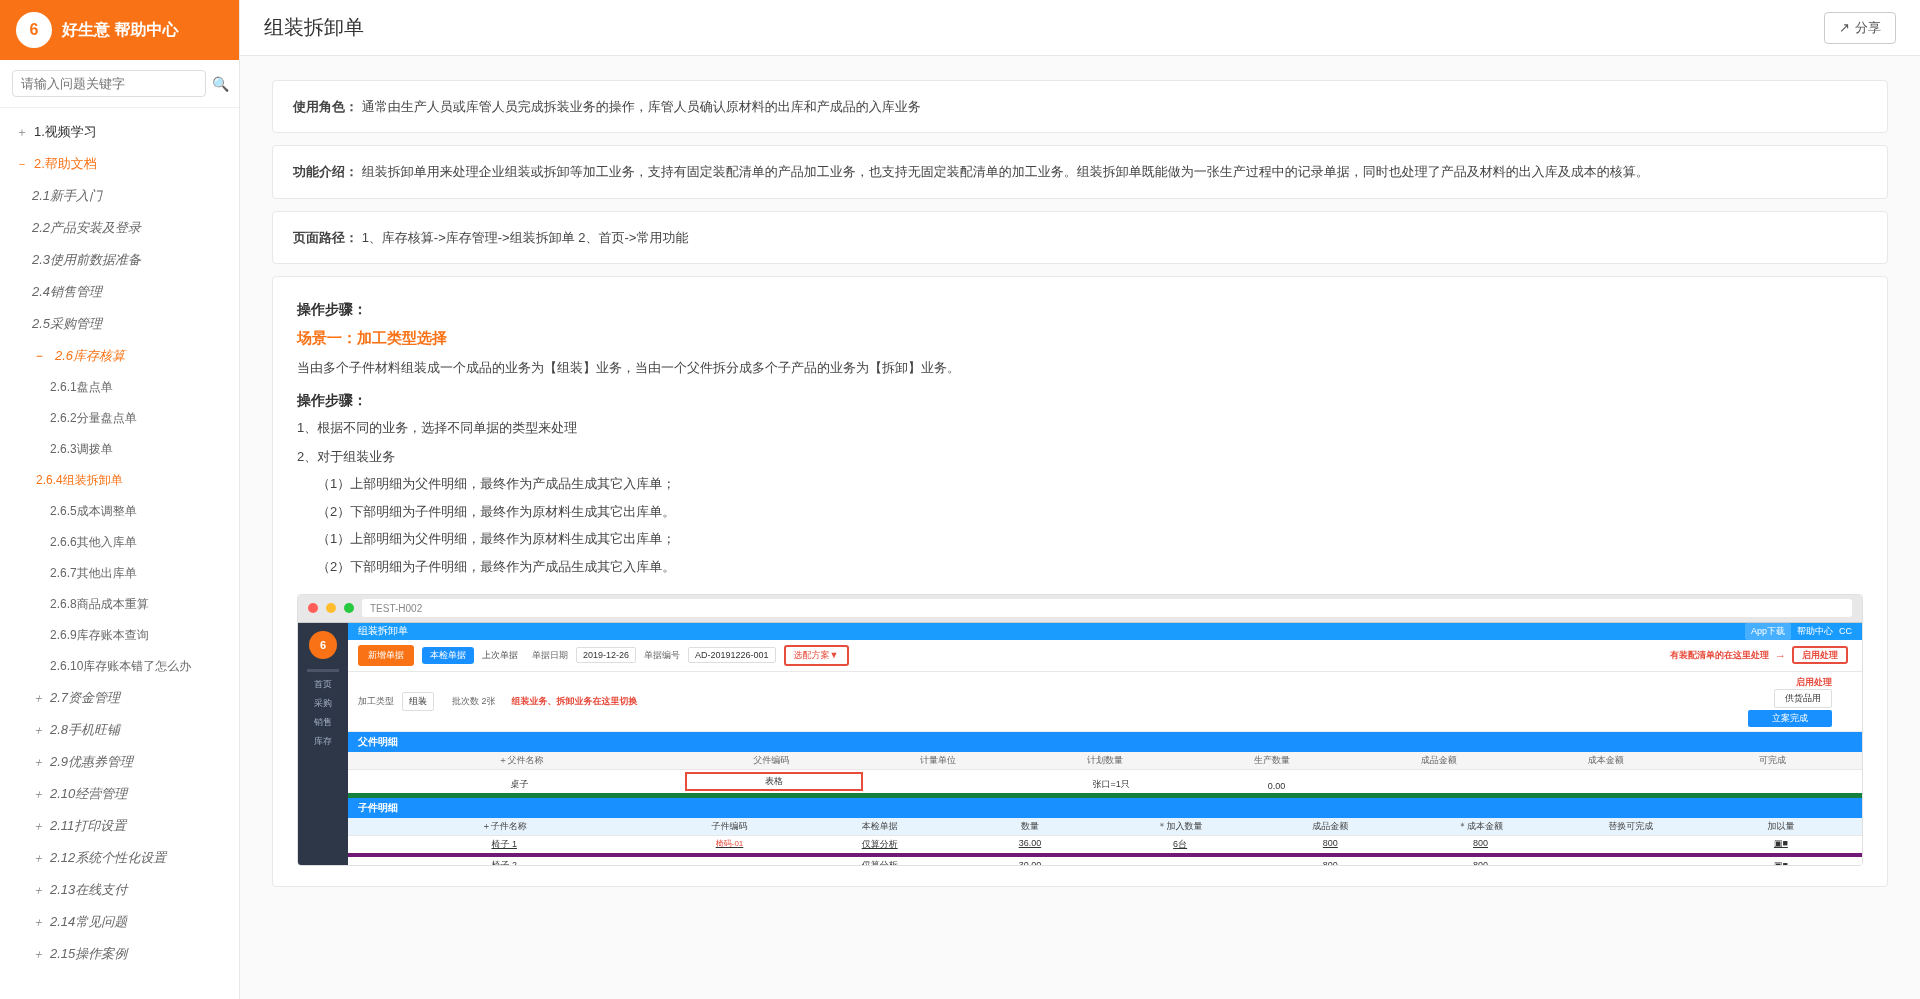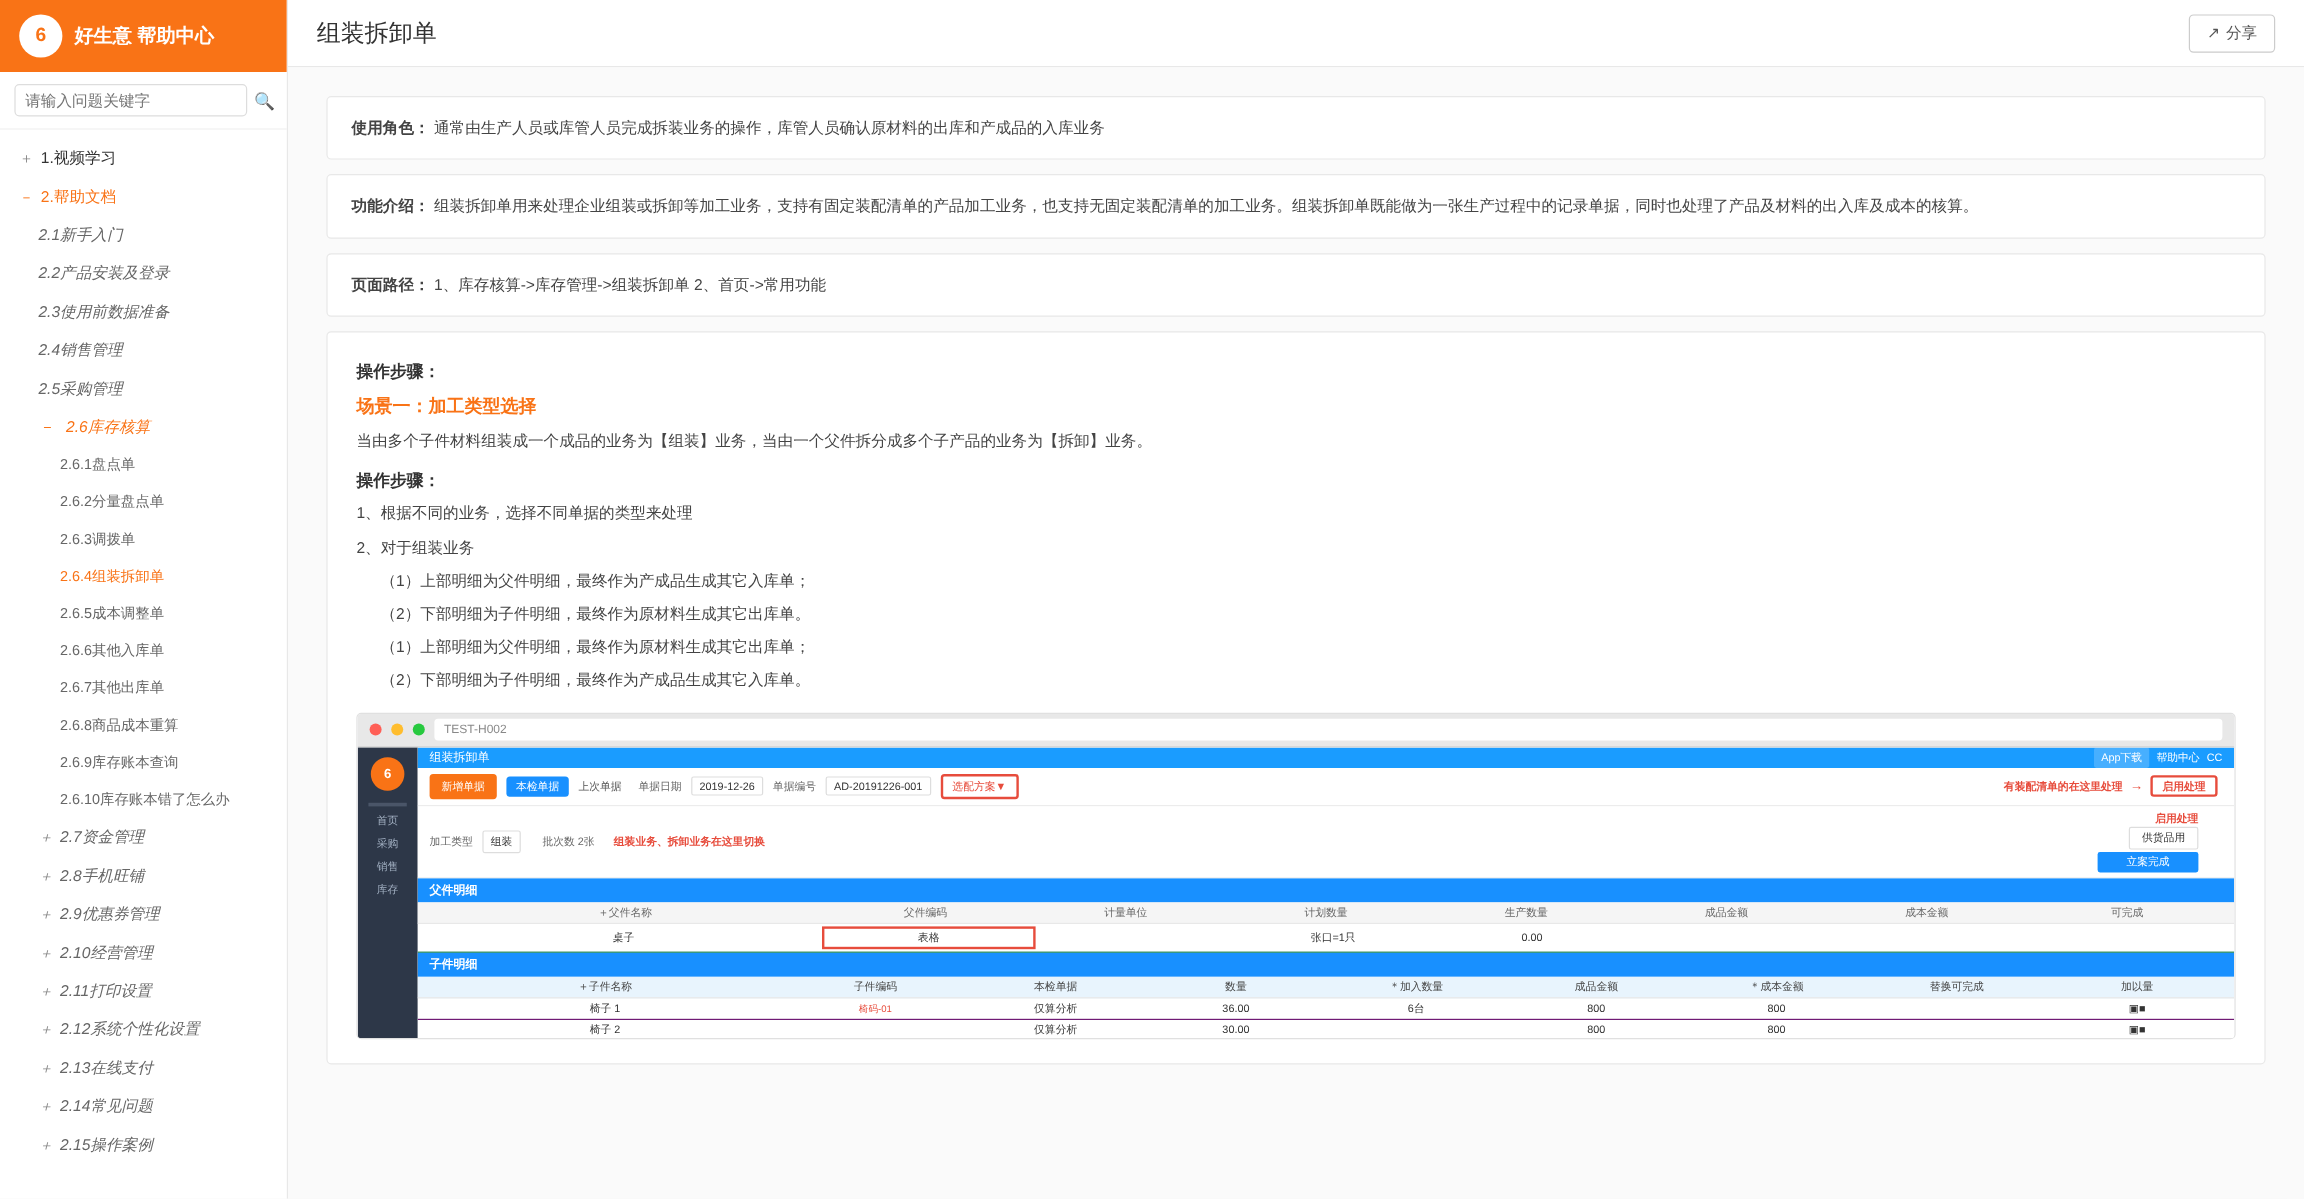--- a/index.html
+++ b/index.html
@@ -273,21 +273,21 @@
 
     <div class="nav-item" style="padding-left:50px; font-size:12px; color:#666;">
       <span>2.6.1盘点单</span>
     </div>
     <div class="nav-item" style="padding-left:50px; font-size:12px; color:#666;">
       <span>2.6.2分量盘点单</span>
     </div>
     <div class="nav-item" style="padding-left:50px; font-size:12px; color:#666;">
       <span>2.6.3调拨单</span>
     </div>
-    <div class="nav-item" style="padding-left:50px; font-size:12px; color:#f97316; font-weight:500;">
+    <div class="nav-item" style="padding-left:36px; font-size:12px; color:#f97316; font-weight:500;">
       <span>2.6.4组装拆卸单</span>
     </div>
     <div class="nav-item" style="padding-left:50px; font-size:12px; color:#666;">
       <span>2.6.5成本调整单</span>
     </div>
     <div class="nav-item" style="padding-left:50px; font-size:12px; color:#666;">
       <span>2.6.6其他入库单</span>
     </div>
     <div class="nav-item" style="padding-left:50px; font-size:12px; color:#666;">
       <span>2.6.7其他出库单</span>
@@ -471,21 +471,21 @@
                 <span class="mock-col-wide">＋父件名称</span>
                 <span class="mock-col">父件编码</span>
                 <span class="mock-col">计量单位</span>
                 <span class="mock-col">计划数量</span>
                 <span class="mock-col">生产数量</span>
                 <span class="mock-col">成品金额</span>
                 <span class="mock-col">成本金额</span>
                 <span class="mock-col">可完成</span>
               </div>
 
-              <div style="display:flex; padding:2px 6px; font-size:9px; border-bottom:1px solid #15803d; align-items:center;">
+              <div style="display:flex; padding:2px 6px; font-size:9px; border-bottom:5px solid #15803d; align-items:flex-end;">
                 <span class="mock-col-wide">桌子</span>
                 <span class="mock-col" style="border:2px solid #e74c3c; padding:1px 4px;">表格</span>
                 <span class="mock-col"></span>
                 <span class="mock-col">张口=1只</span>
                 <span class="mock-col">0.00</span>
                 <span class="mock-col"></span>
                 <span class="mock-col"></span>
                 <span class="mock-col"></span>
               </div>
 
@@ -496,21 +496,21 @@
                 <span class="mock-col">子件编码</span>
                 <span class="mock-col">本检单据</span>
                 <span class="mock-col">数量</span>
                 <span class="mock-col">＊加入数量</span>
                 <span class="mock-col">成品金额</span>
                 <span class="mock-col">＊成本金额</span>
                 <span class="mock-col">替换可完成</span>
                 <span class="mock-col">加以量</span>
               </div>
 
-              <div style="display:flex; padding:2px 6px; font-size:9px; border-bottom:1px solid #701a75; align-items:center;">
+              <div style="display:flex; padding:2px 6px; font-size:9px; border-bottom:4px solid #701a75; text-decoration:underline;">
                 <span class="mock-col-wide">椅子 1</span>
                 <span class="mock-col" style="color:#e74c3c; font-size:8px;">椅码-01</span>
                 <span class="mock-col">仅算分析</span>
                 <span class="mock-col">36.00</span>
                 <span class="mock-col">6台</span>
                 <span class="mock-col">800</span>
                 <span class="mock-col">800</span>
                 <span class="mock-col"></span>
                 <span class="mock-col">▣■</span>
               </div>

